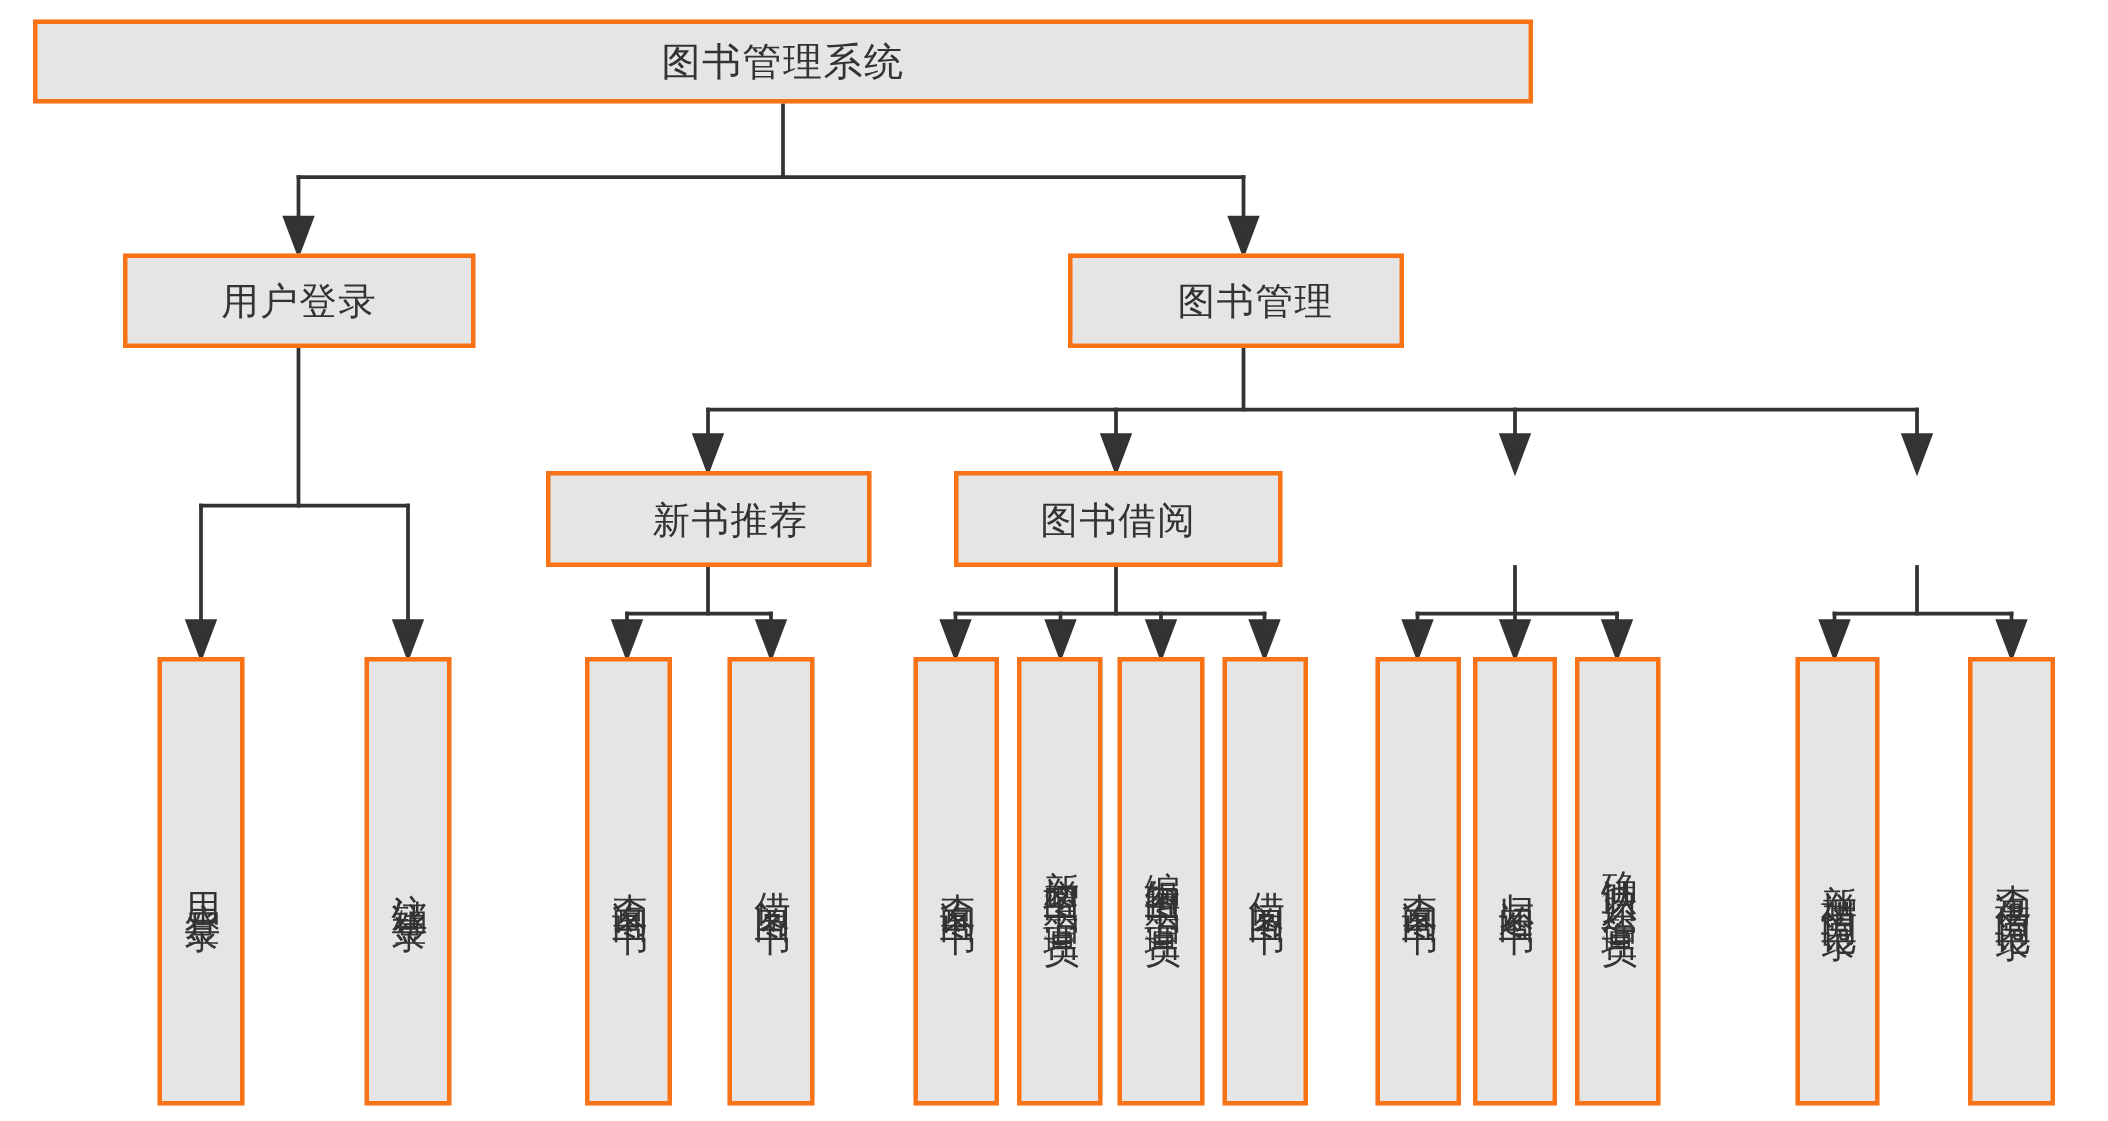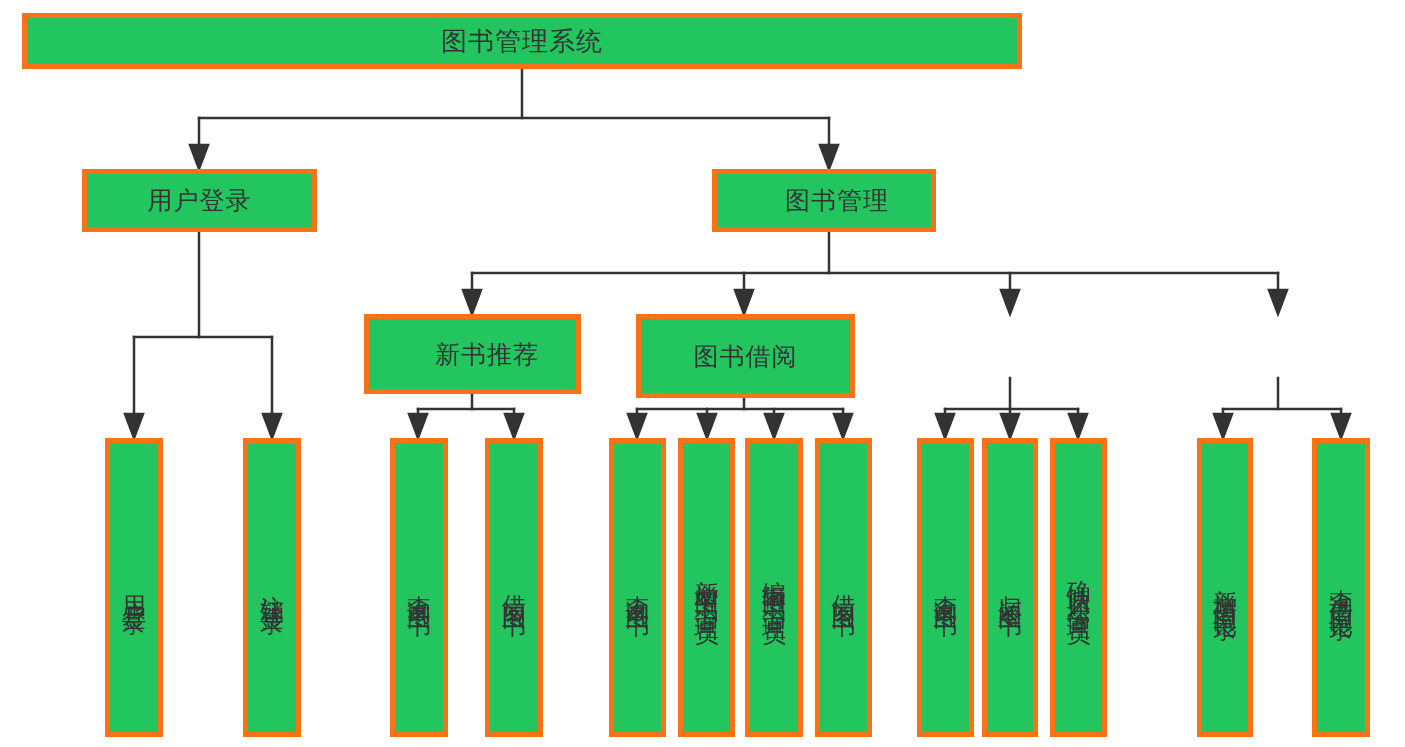--- a/index.html
+++ b/index.html
@@ -7,22 +7,22 @@
     position:relative;
     width:1405px;height:747px;
     background:#ffffff;
     font-family:"Liberation Sans","DejaVu Sans",sans-serif;
     overflow:hidden;
   }
   #connectors{position:absolute;left:0;top:0;width:1405px;height:747px;}
   .node{
     position:absolute;
     box-sizing:border-box;
-    border:5px solid #f97316;
-    background:#22c55e;
+    border:3px solid #f97316;
+    background:#e5e5e5;
     display:flex;
     align-items:center;
     justify-content:center;
     color:#333333;
   }
   .hnode{font-size:25px;letter-spacing:1px;}
   .root{font-size:26px;}
   .vnode span{
     writing-mode:vertical-rl;
     text-orientation:mixed;
@@ -108,22 +108,22 @@
       <line x1="1341" y1="409" x2="1341" y2="426"></line> 
         <polygon points="1332,414 1350,414 1341,438"></polygon>
     </g>
   </svg>
 
   <div class="node hnode root" style="left:22px;top:13px;width:1000px;height:56px;">图书管理系统</div>
 
   <div class="node hnode" style="left:82px;top:169px;width:235px;height:63px;">用户登录</div>
   <div class="node hnode" style="left:712px;top:169px;width:224px;height:63px;padding-left:26px;">图书管理</div>
 
-  <div class="node hnode" style="left:364px;top:314px;width:217px;height:80px;padding-left:29px;">新书推荐</div>
-  <div class="node hnode" style="left:636px;top:314px;width:219px;height:84px;">图书借阅</div>
+  <div class="node hnode" style="left:364px;top:314px;width:217px;height:64px;padding-left:29px;">新书推荐</div>
+  <div class="node hnode" style="left:636px;top:314px;width:219px;height:64px;">图书借阅</div>
 
   <div class="node vnode" style="left:105px;top:438px;width:58px;height:299px;">
     <span>用户登录</span>
     </div>
   <div class="node vnode" style="left:243px;top:438px;width:58px;height:299px;">
     <span>注销登录</span>
     </div>
 
   <div class="node vnode" style="left:390px;top:438px;width:58px;height:299px;">
     <span>查询图书</span>

